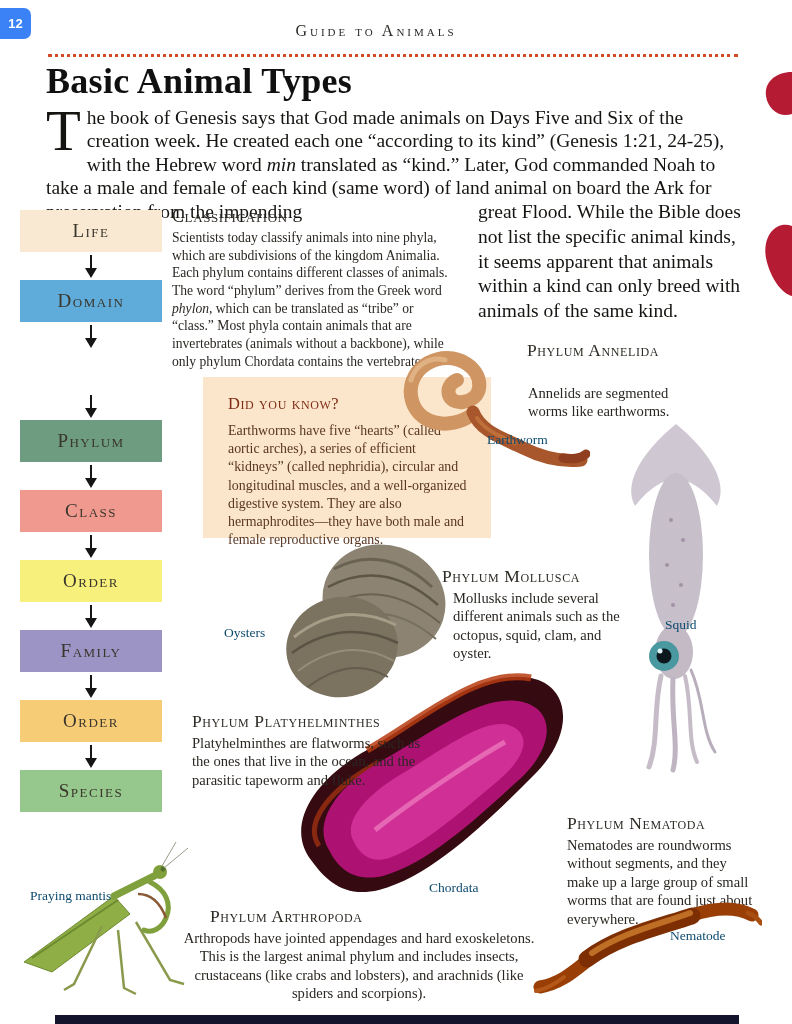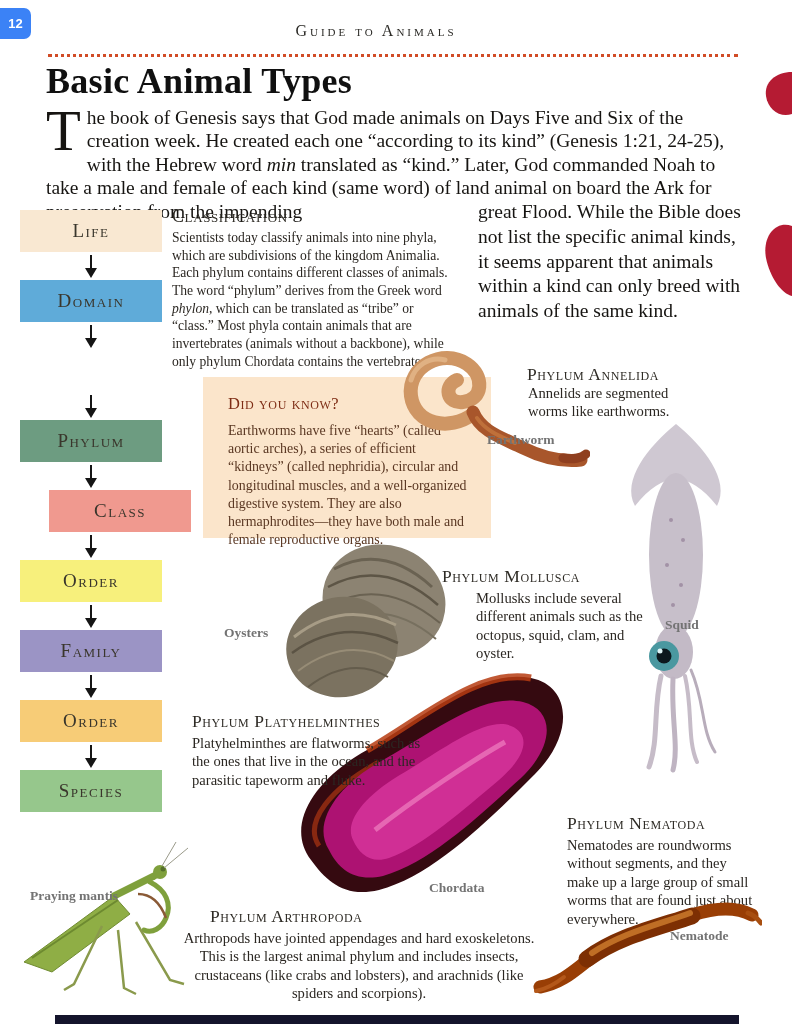--- a/index.html
+++ b/index.html
@@ -24,21 +24,21 @@
   .flowbox { position:absolute; left:20px; width:142px; height:42px; display:flex; align-items:center; justify-content:center;
     font-variant:small-caps; font-size:19px; letter-spacing:1.5px; color:#3a362c; }
   .flowarrow { position:absolute; left:85px; width:12px; height:23px; }
   .flowarrow::before { content:""; position:absolute; left:5px; top:0; width:2px; height:14px; background:#151515; }
   .flowarrow::after { content:""; position:absolute; left:0; top:13px; border-left:6px solid transparent; border-right:6px solid transparent; border-top:10px solid #151515; }
 
   
   .sec-head { position:absolute; font-variant:small-caps; font-weight:normal; font-size:17.5px; letter-spacing:.6px; color:#2e2b25; }
   .sec-body { position:absolute; font-size:13.6px; line-height:1.3; color:#2b2722; }
   .phylum-body { position:absolute; font-size:14.6px; line-height:1.26; color:#2b2722; }
-  .caption { position:absolute; font-weight:bold; font-size:13.5px; color:#737373; }
+  .caption { position:absolute; font-weight:normal; font-size:13.5px; color:#0c4a6e; }
 
   
   .dyk { position:absolute; left:203px; top:377px; width:288px; height:161px; background:#fbe5cb; }
   .dyk h3 { position:absolute; left:25px; top:17px; font-variant:small-caps; font-weight:normal; font-size:16.5px; letter-spacing:.6px; color:#7e2d15; }
   .dyk p { position:absolute; left:25px; top:45px; width:245px; font-size:13.9px; line-height:1.31; color:#5a3722; }
 
   .img-wrap { position:absolute; }
   .bottom-bar { position:absolute; left:55px; top:1015px; width:684px; height:9px; background:#14142c; }
 </style>
 </head>
@@ -56,21 +56,21 @@
   <p class="intro"><span class="dropcap">T</span><span>he book of Genesis says that God made animals on Days Five and Six of the creation week. He created each one “according to its kind” (Genesis 1:21, 24-25), with the Hebrew word </span><i>min</i><span> translated as “kind.” Later, God commanded Noah to take a male and female of each kind (same word) of land animal on board the Ark for preservation from the impending</span></p>
   <p class="intro-cont">great Flood. While the Bible does not list the specific animal kinds, it seems apparent that animals within a kind can only breed with animals of the same kind.</p>
 
   <div class="flowbox" style="top: 210px; background: rgb(249, 232, 210);">Life</div>
   <div class="flowarrow" style="top:255px"></div>
   <div class="flowbox" style="top: 280px; background: rgb(95, 171, 217);">Domain</div>
   <div class="flowarrow" style="top:325px"></div>
   <div class="flowarrow" style="top:395px"></div>
   <div class="flowbox" style="top: 420px; background: rgb(109, 156, 129);">Phylum</div>
   <div class="flowarrow" style="top:465px"></div>
-  <div class="flowbox" style="top: 490px; background: rgb(240, 153, 143); margin-left: 29px;">Class</div>
+  <div class="flowbox" style="top: 490px; background: rgb(240, 153, 143);">Class</div>
   <div class="flowarrow" style="top:535px"></div>
   <div class="flowbox" style="top: 560px; background: rgb(247, 240, 124);">Order</div>
   <div class="flowarrow" style="top:605px"></div>
   <div class="flowbox" style="top: 630px; background: rgb(155, 148, 197);">Family</div>
   <div class="flowarrow" style="top:675px"></div>
   <div class="flowbox" style="top: 700px; background: rgb(247, 204, 119);">Order</div>
   <div class="flowarrow" style="top:745px"></div>
   <div class="flowbox" style="top: 770px; background: rgb(150, 199, 140);">Species</div>
 
   <h3 class="sec-head" style="left:172px;top:206px;font-size:18px">Classification</h3>
@@ -84,21 +84,21 @@
   <div class="img-wrap" style="left:385px;top:336px;width:205px;height:140px">
     <svg width="205" height="140" viewBox="0 0 205 140">
       <path d="M88,78 C64,96 30,88 26,60 C22,30 58,12 82,28 C100,40 98,64 78,66 C62,68 58,50 72,44" fill="none" stroke="#cf9664" stroke-width="14" stroke-linecap="round"></path>
       <path d="M60,24 C44,20 30,30 26,44" fill="none" stroke="#e3b88b" stroke-width="5" stroke-linecap="round" opacity=".8"></path>
       <path d="M88,76 C96,96 118,102 138,112 C158,122 178,126 196,124" fill="none" stroke="#a8562b" stroke-width="13" stroke-linecap="round"></path>
       <path d="M178,122 C188,124 197,122 201,118" fill="none" stroke="#8f3f1f" stroke-width="9" stroke-linecap="round"></path>
       <path d="M92,82 C100,94 114,100 130,107" fill="none" stroke="#c97c42" stroke-width="4" stroke-linecap="round" opacity=".7"></path>
     </svg>
   </div>
 
-  <h3 class="sec-head" style="left:527px;top:364px">Phylum Annelida</h3>
+  <h3 class="sec-head" style="left:527px;top:340px">Phylum Annelida</h3>
   <p class="phylum-body" style="left:528px;top:384px;width:172px">Annelids are segmented worms like earthworms.</p>
   <span class="caption" style="left:487px;top:432px">Earthworm</span>
 
   <div class="img-wrap" style="left:601px;top:420px;width:150px;height:355px">
     <svg width="150" height="355" viewBox="0 0 150 355">
       <path d="M75,4 C48,26 20,60 34,86 C48,68 62,60 75,58 C88,60 102,68 116,86 C130,60 102,26 75,4 Z" fill="#cfc8d2"></path>
       <ellipse cx="75" cy="135" rx="27" ry="82" fill="#c7bfca"></ellipse>
       <circle cx="70" cy="100" r="2" fill="#a292a6"></circle>
         <circle cx="82" cy="120" r="2" fill="#a292a6"></circle>
       <circle cx="66" cy="145" r="2" fill="#a292a6"></circle>
@@ -124,21 +124,21 @@
       <path d="M58,102 Q112,70 164,114" fill="none" stroke="#77705f" stroke-width="2"></path>
       <ellipse cx="70" cy="122" rx="56" ry="50" transform="rotate(-12 70 122)" fill="#7b7260"></ellipse>
       <path d="M22,112 Q70,74 124,100" fill="none" stroke="#a79c86" stroke-width="3"></path>
       <path d="M20,128 Q70,92 126,118" fill="none" stroke="#5b5344" stroke-width="2.5"></path>
       <path d="M26,146 Q74,110 122,136" fill="none" stroke="#978c76" stroke-width="2"></path>
       <path d="M36,162 Q78,130 116,152" fill="none" stroke="#645c4c" stroke-width="2"></path>
     </svg>
   </div>
 
   <h3 class="sec-head" style="left:442px;top:566px">Phylum Mollusca</h3>
-  <p class="phylum-body" style="left:476px;top:589px;width:176px">Mollusks include several different animals such as the octopus, squid, clam, and oyster.</p>
+  <p class="phylum-body" style="left:453px;top:589px;width:176px">Mollusks include several different animals such as the octopus, squid, clam, and oyster.</p>
   <span class="caption" style="left:224px;top:625px">Oysters</span>
   <span class="caption" style="left:665px;top:617px">Squid</span>
 
   <div class="img-wrap" style="left:283px;top:650px;width:295px;height:245px">
     <svg width="295" height="245" viewBox="0 0 295 245">
       <path d="M28,210 C2,176 30,130 84,100 C140,68 196,18 248,28 C288,36 292,84 252,124 C206,170 150,226 96,240 C62,248 44,232 28,210 Z" fill="#350a10"></path>
       <path d="M84,100 C140,68 196,18 248,28" fill="none" stroke="#b63c12" stroke-width="7" opacity=".85"></path>
       <path d="M36,196 C20,172 48,138 96,112" fill="none" stroke="#c03c12" stroke-width="5" opacity=".6"></path>
       <path d="M46,200 C28,172 56,134 100,110 C150,82 200,42 240,52 C272,60 272,96 238,128 C196,166 148,212 100,226 C72,232 56,220 46,200 Z" fill="#ad1272"></path>
       <path d="M70,190 C60,170 86,142 122,122 C162,98 204,66 228,76 C248,84 244,106 216,130 C180,160 140,196 106,208 C88,214 76,204 70,190 Z" fill="#d6359b" opacity=".85"></path>

